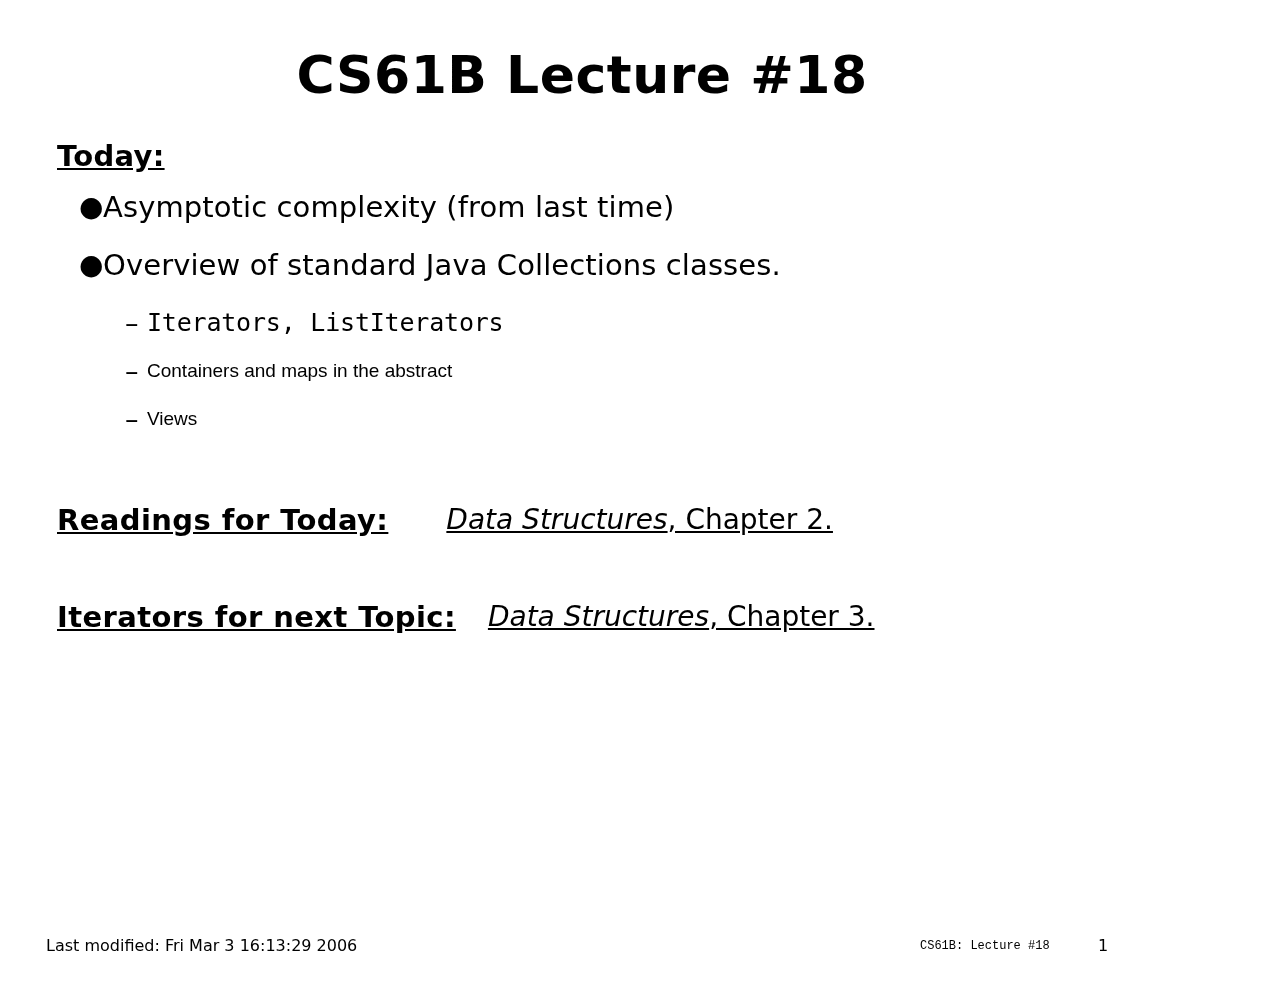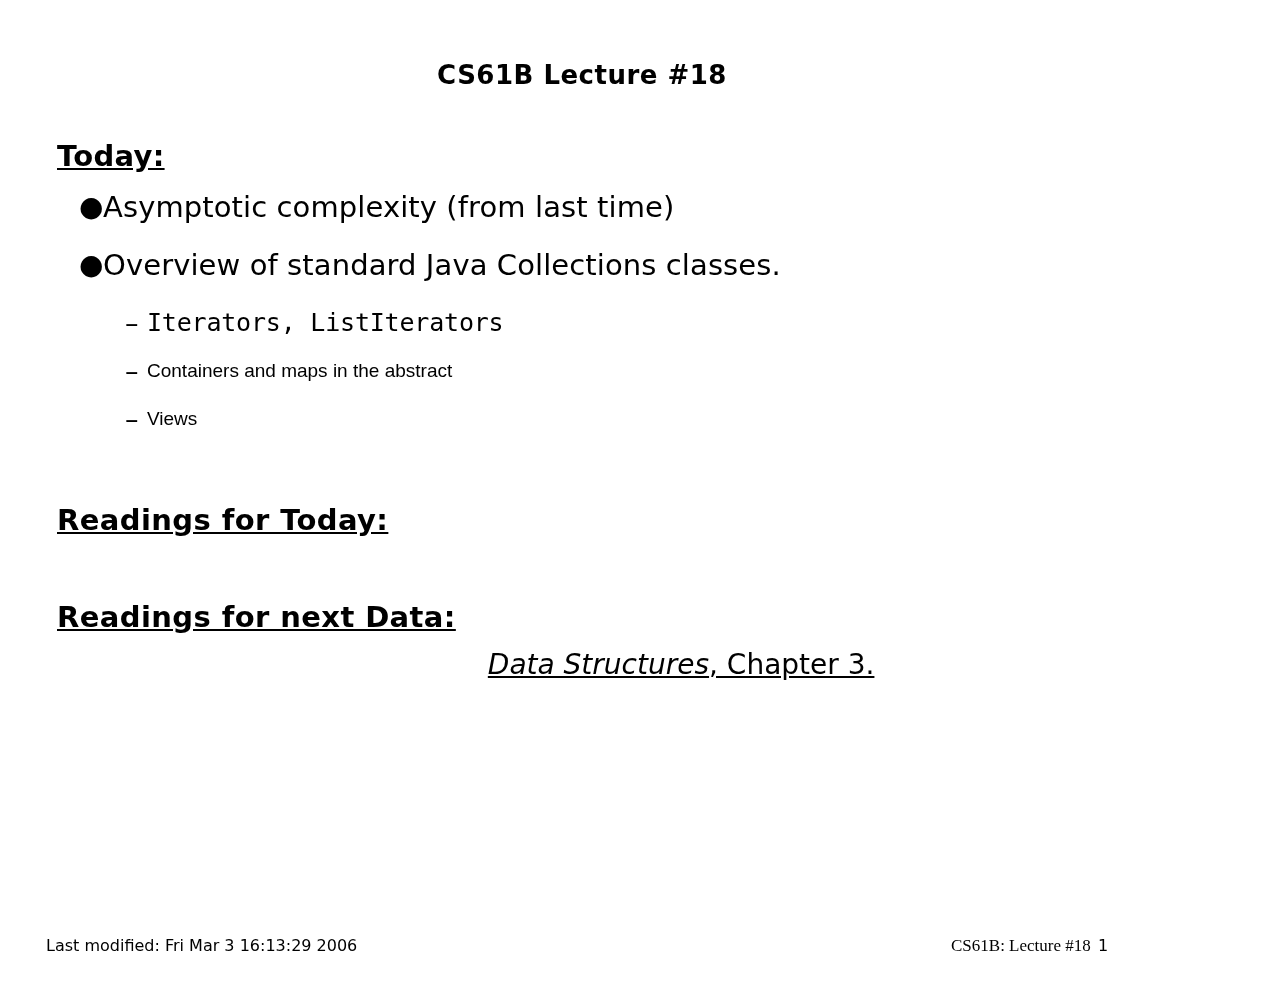--- a/index.html
+++ b/index.html
@@ -26,21 +26,21 @@
 
   
   .slide-title {
     position: absolute;
     top: 52px;
     left: 0;
     width: 1164px;
     text-align: center;
     font-family: "DejaVu Sans", sans-serif;
     font-weight: bold;
-    font-size: 26px;
+    font-size: 52px;
     letter-spacing: 0.5px;
     line-height: 46px;
     white-space: nowrap;
   }
 
   
   .body-block {
     position: absolute;
     left: 57px;
     top: 138px;
@@ -141,21 +141,21 @@
   }
   .reading-value {
     font-family: "DejaVu Sans", sans-serif;
     font-size: 28px;
     line-height: 40px;
   }
   .reading-value .bookname {
     font-style: italic;
   }
   #readings-today .reading-value  { margin-left: 58px; }
-  #readings-next  .reading-value  { margin-left: 32px; margin-top: 48px; }
+  #readings-next  .reading-value  { margin-left: 32px; }
 
   
   .footer {
     position: absolute;
     left: 0;
     right: 0;
     top: 935px;
     height: 30px;
   }
   .footer-left {
@@ -164,25 +164,24 @@
     top: 0;
     font-family: "DejaVu Sans", sans-serif;
     font-size: 16px;
     line-height: 22px;
     white-space: nowrap;
   }
   .footer-right {
     position: absolute;
     left: 920px;
     top: 0;
-    font-family: Liberation Serif, serif;
-    font-size: 17px;
+    font-family: Liberation Mono, monospace;
+    font-size: 12px;
     line-height: 22px;
     white-space: nowrap;
-    margin-left: 31px;
   }
   .footer-page {
     position: absolute;
     left: 1098px;
     top: 0;
     font-family: "DejaVu Sans", sans-serif;
     font-size: 16px;
     line-height: 22px;
   }
 </style>
@@ -223,26 +222,29 @@
         <span class="dash-mark">–</span>
         <span class="dash-text">Views</span>
       </div>
 
     </div>
   </div>
 
   <div class="readings" id="readings-today">
     <div class="reading-line">
       <span class="reading-label">Readings for Today:</span>
+      <span class="reading-value">
+        <span class="bookname">Data Structures</span><span>, Chapter 2.</span>
+      </span>
     </div>
   </div>
 
   <div class="readings" id="readings-next">
     <div class="reading-line">
-      <span class="reading-label">Readings for next Data:</span>
+      <span class="reading-label">Iterators for next Topic:</span>
       <span class="reading-value">
         <span class="bookname">Data Structures</span><span>, Chapter 3.</span>
       </span>
     </div>
   </div>
 
   <div class="footer">
     <div class="footer-left">Last modified: Fri Mar 3 16:13:29 2006</div>
     <div class="footer-right">CS61B: Lecture #18</div>
     <div class="footer-page">1</div>

